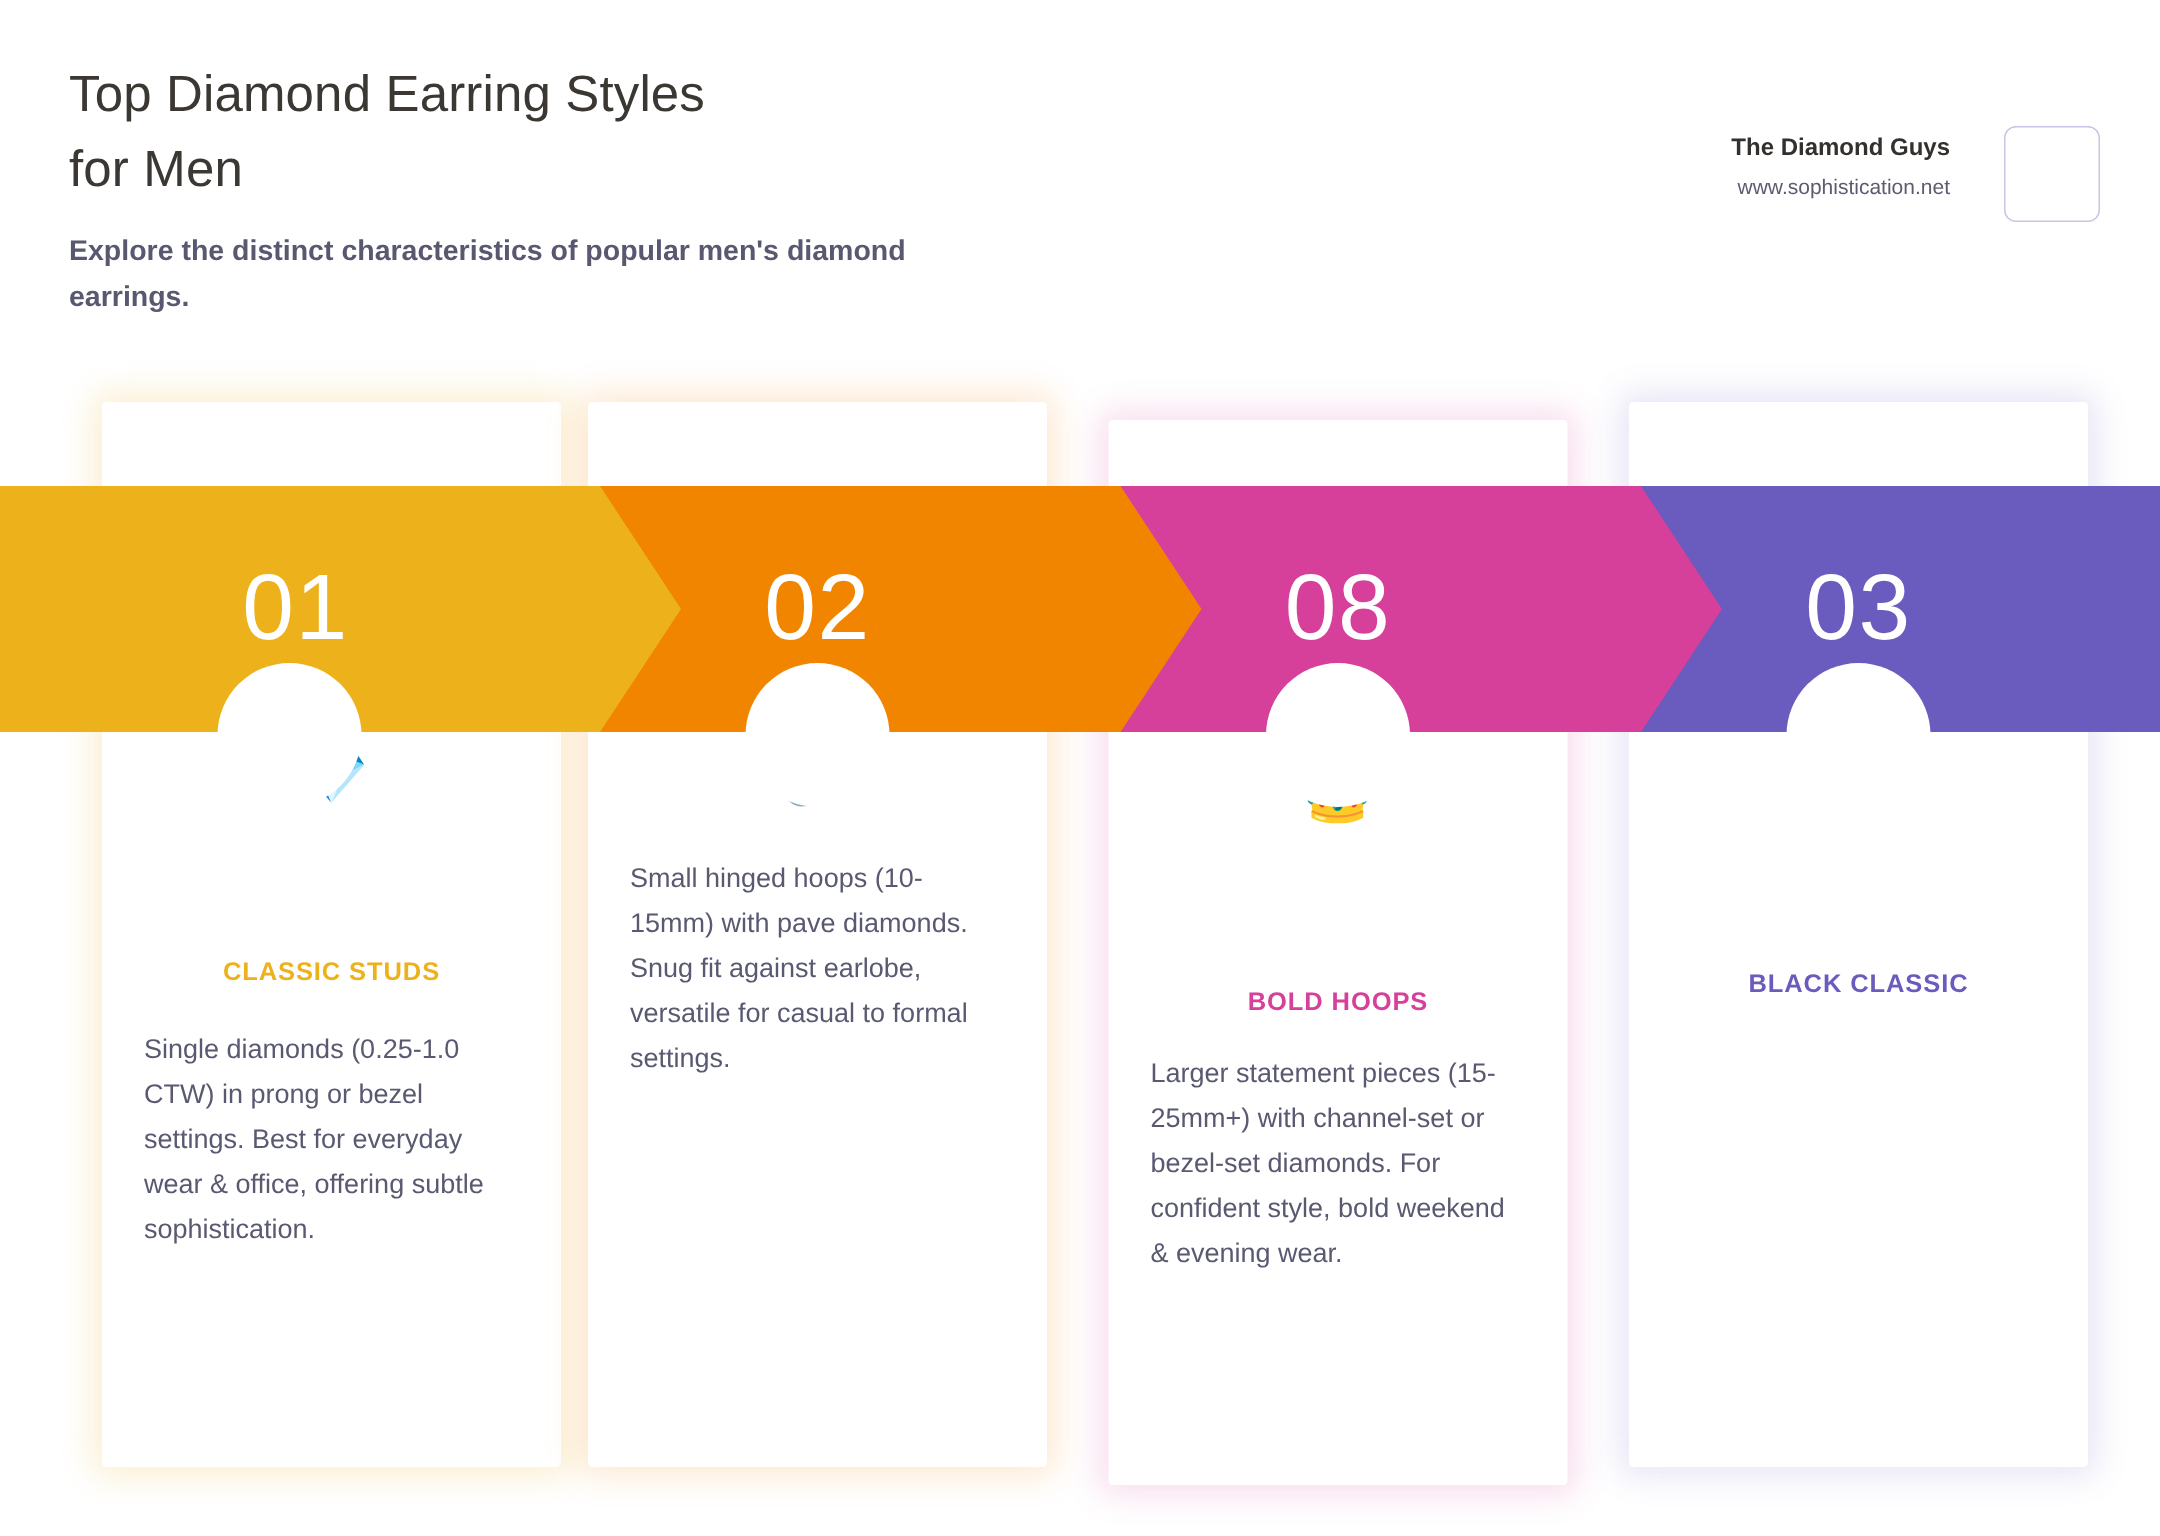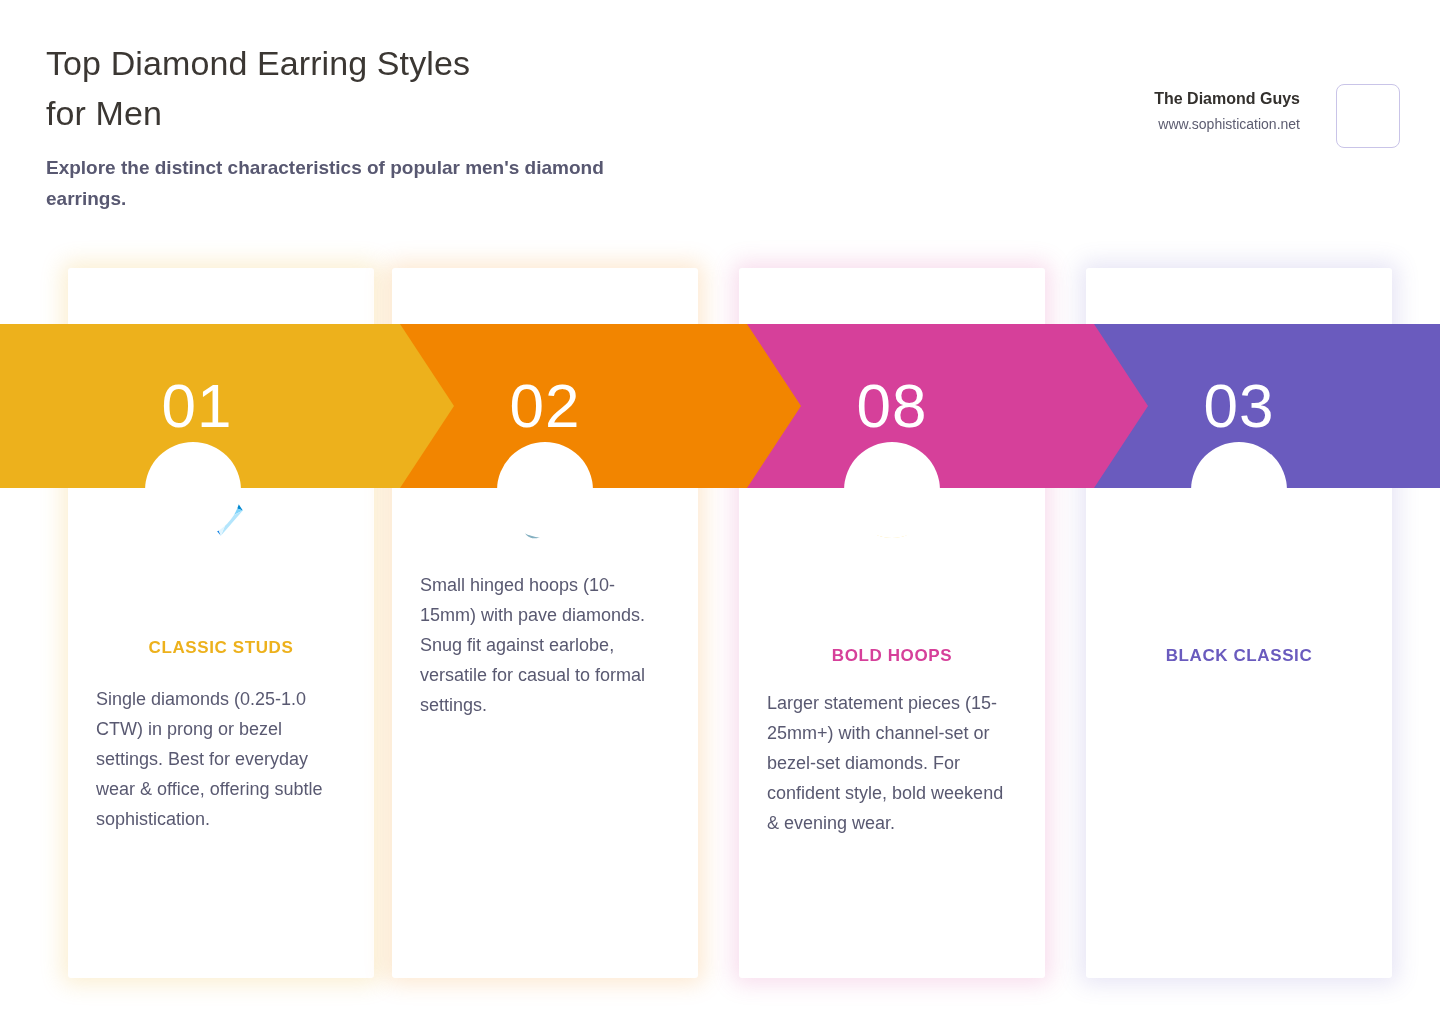--- a/index.html
+++ b/index.html
@@ -93,21 +93,21 @@
     position: absolute;
     top: 0;
     width: 306px;
     height: 710px;
     background: #ffffff;
     border-radius: 3px;
     z-index: 1;
   }
   .card-1 { left: 44px;   box-shadow: 0 0 22px 6px rgba(237,177,28,0.20); margin-left: 24px; }
   .card-2 { left: 392px;  box-shadow: 0 0 22px 6px rgba(242,133,0,0.18); }
-  .card-3 { left: 739px;  box-shadow: 0 0 22px 6px rgba(214,64,154,0.18); }
+  .card-3 { left: 739px;  box-shadow: 0 0 22px 6px rgba(214,64,154,0.18); margin-top: 12px; }
   .card-4 { left: 1086px; box-shadow: 0 0 22px 6px rgba(106,91,190,0.16); }
 
   
   .band-strip {
     position: absolute;
     left: 0;
     top: 324px;
     width: 1440px;
     height: 164px;
     z-index: 2;

